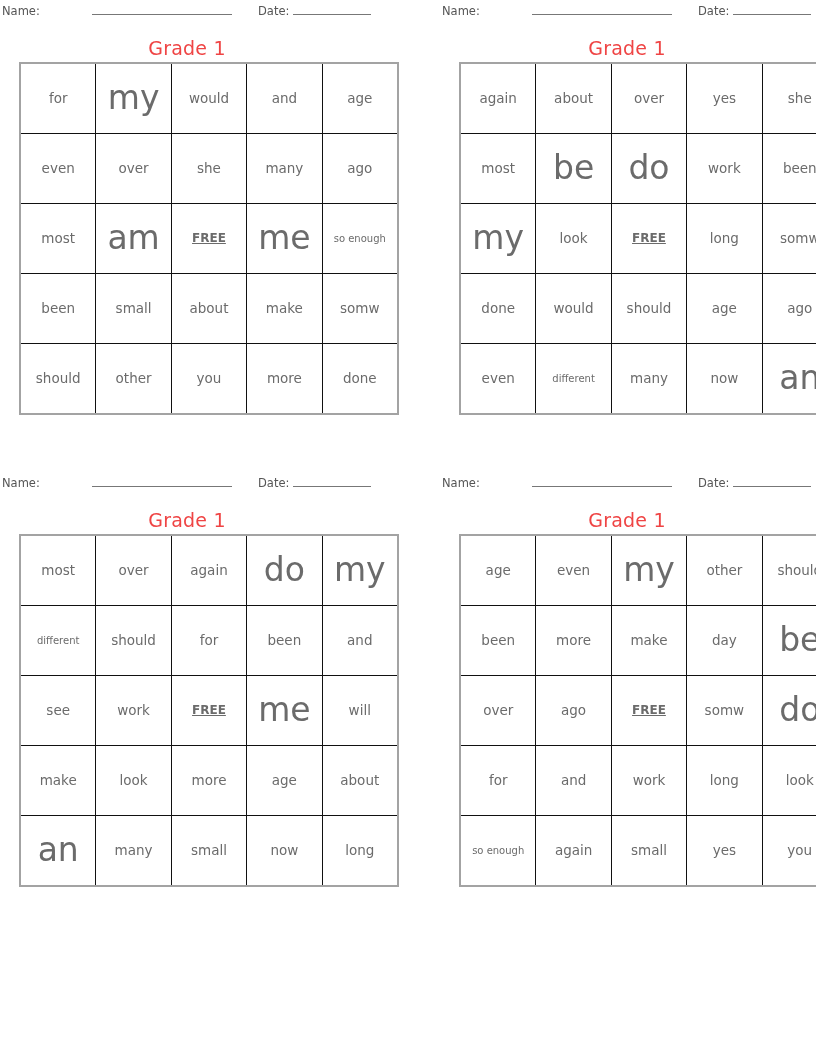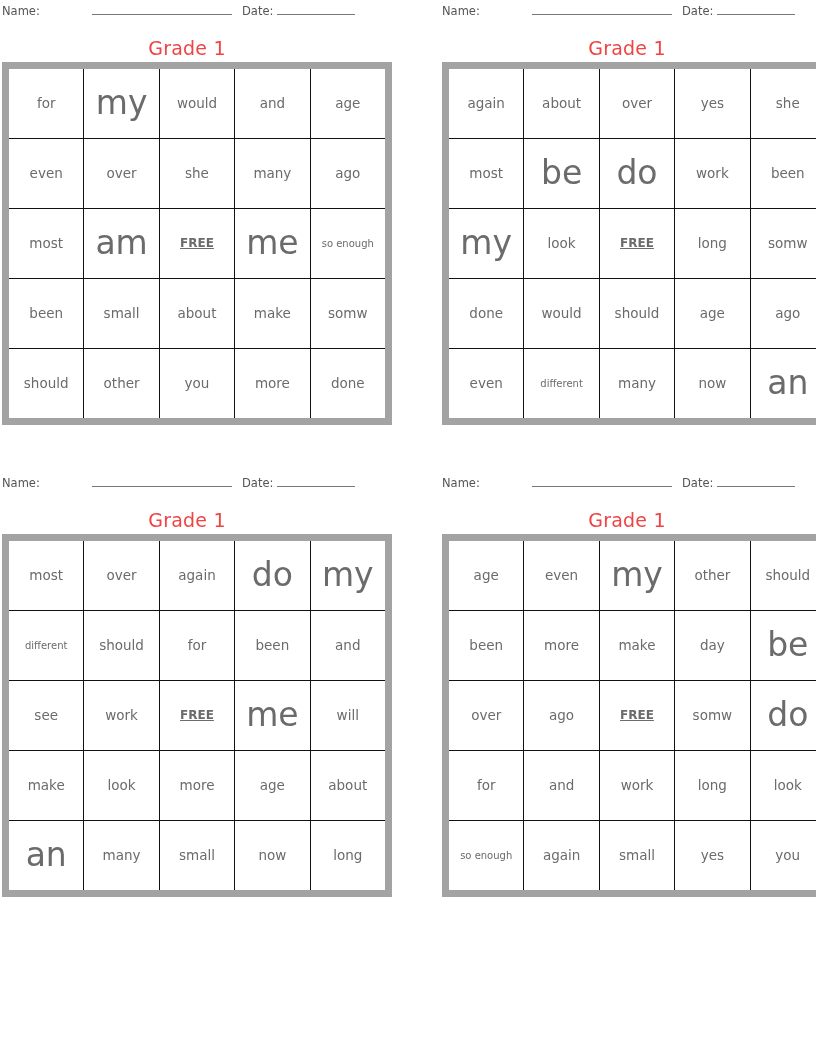--- a/index.html
+++ b/index.html
@@ -39,21 +39,21 @@
     color: #555555;
     white-space: nowrap;
   }
   .nd-group {
     position: absolute;
     top: 3px;
     display: flex;
     align-items: baseline;
   }
   .nd-name  { left: 2px; gap: 48px; }
-  .nd-date  { left: 242px; }
+  .nd-date  { left: 258px; }
   .nd-label {
     color: #555555;
     font-size: 11.5px;
     margin-right: 4px;
   }
   .nd-rule {
     display: inline-block;
     border-bottom: 1px solid #777777;
     height: 11px;
   }
@@ -71,22 +71,22 @@
     height: 40px;
     line-height: 52px;
     letter-spacing: 0.2px;
   }
 
   
   .bingo-grid {
     width: 372px;
     border-collapse: collapse;
     table-layout: fixed;
-    border: 7px solid #a3a3a3;
-    margin-left: 2px;
+    border: 2px solid #a3a3a3;
+    margin-left: 19px;
   }
   .bingo-grid td {
     border: 1px solid #111111;
     width: 74.4px;
     height: 69px;
     text-align: center;
     vertical-align: middle;
     color: #6b6b6b;
     padding: 0;
     overflow: hidden;

